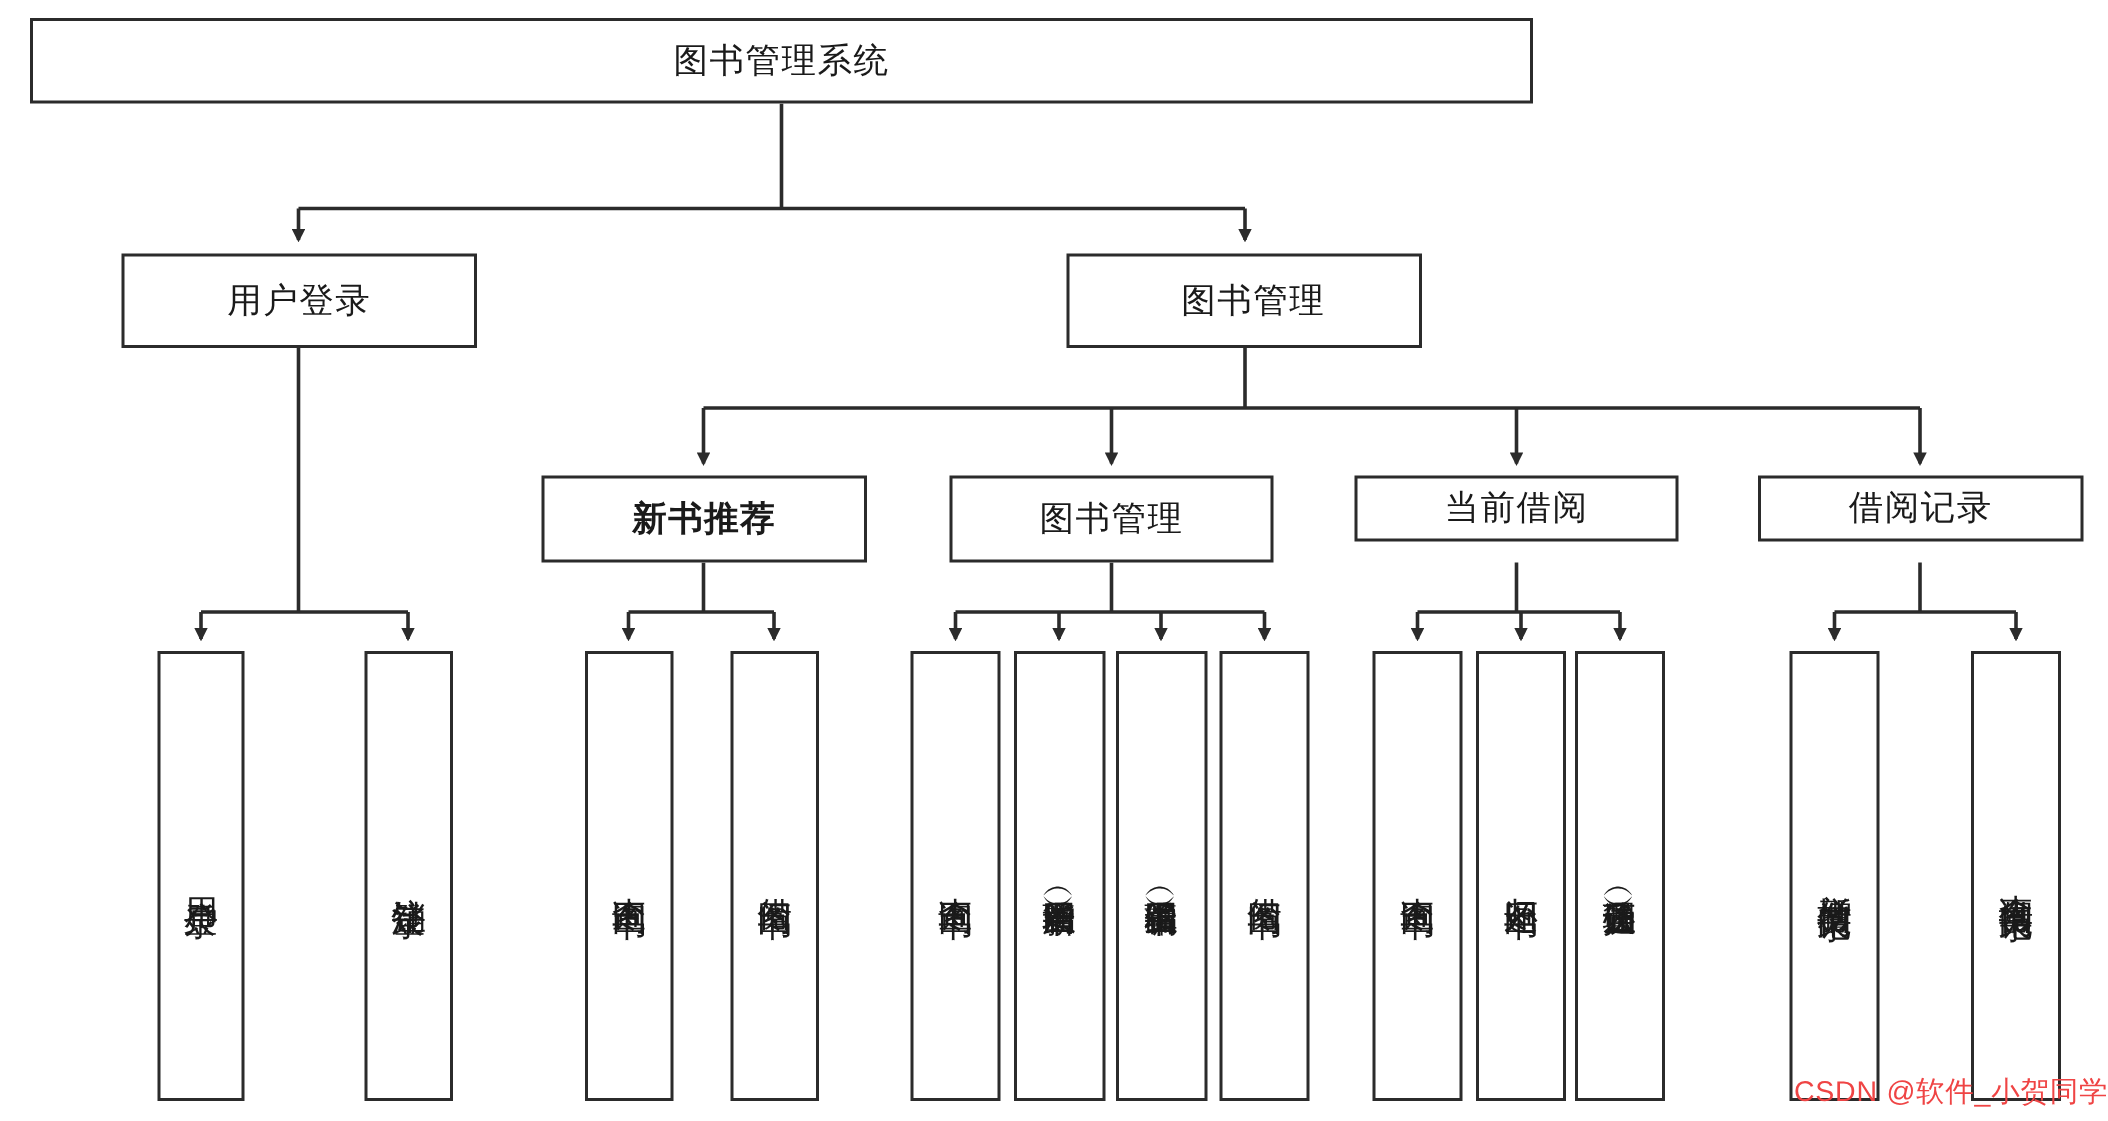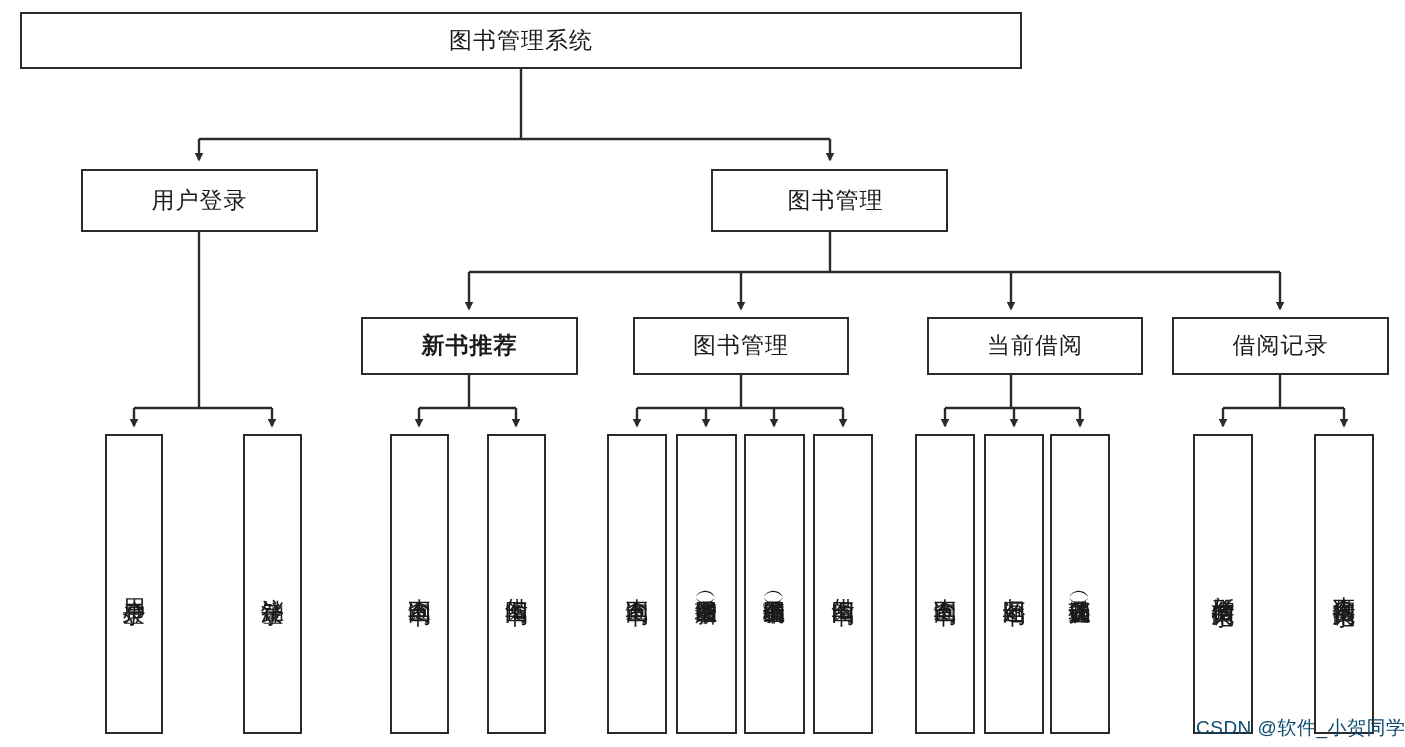--- a/index.html
+++ b/index.html
@@ -54,21 +54,21 @@
     white-space: nowrap;
   }
   .node.v .label.tight {
     letter-spacing: 0px;
     line-height: 1.05;
     font-size: 22px;
   }
   .watermark {
     position: absolute;
     font-size: 19px;
-    color: #0c4a6e;
+    color: #ef4444;
     white-space: nowrap;
     letter-spacing: 0.5px;
   }
 </style>
 </head>
 <body>
 
 <div id="diagram-root">
 
   <svg class="wires" viewBox="0 0 1405 747">
@@ -131,24 +131,24 @@
   <div class="node h" style="left: 711px; top: 169px; width: 237px; height: 63px; padding-left: 12px;">
     <span class="label">图书管理</span>
   </div>
 
   <div class="node h" style="left: 361px; top: 317px; width: 217px; height: 58px; font-weight: bold;">
     <span class="label">新书推荐</span>
   </div>
   <div class="node h" style="left: 633px; top: 317px; width: 216px; height: 58px;">
     <span class="label">图书管理</span>
   </div>
-  <div class="node h" style="left: 903px; top: 317px; width: 216px; height: 58px; margin-left: 24px;">
+  <div class="node h" style="left: 903px; top: 317px; width: 216px; height: 44px;">
     <span class="label">当前借阅</span>
   </div>
-  <div class="node h" style="left: 1172px; top: 317px; width: 217px; height: 58px;">
+  <div class="node h" style="left: 1172px; top: 317px; width: 217px; height: 44px;">
     <span class="label">借阅记录</span>
   </div>
 
   <div class="node v" style="left: 105px; top: 434px; width: 58px; height: 300px;">
     <span class="label">用户登录</span>
   </div>
   <div class="node v" style="left: 243px; top: 434px; width: 59px; height: 300px;">
     <span class="label">注销登录</span>
   </div>
   <div class="node v" style="left: 390px; top: 434px; width: 59px; height: 300px;">

